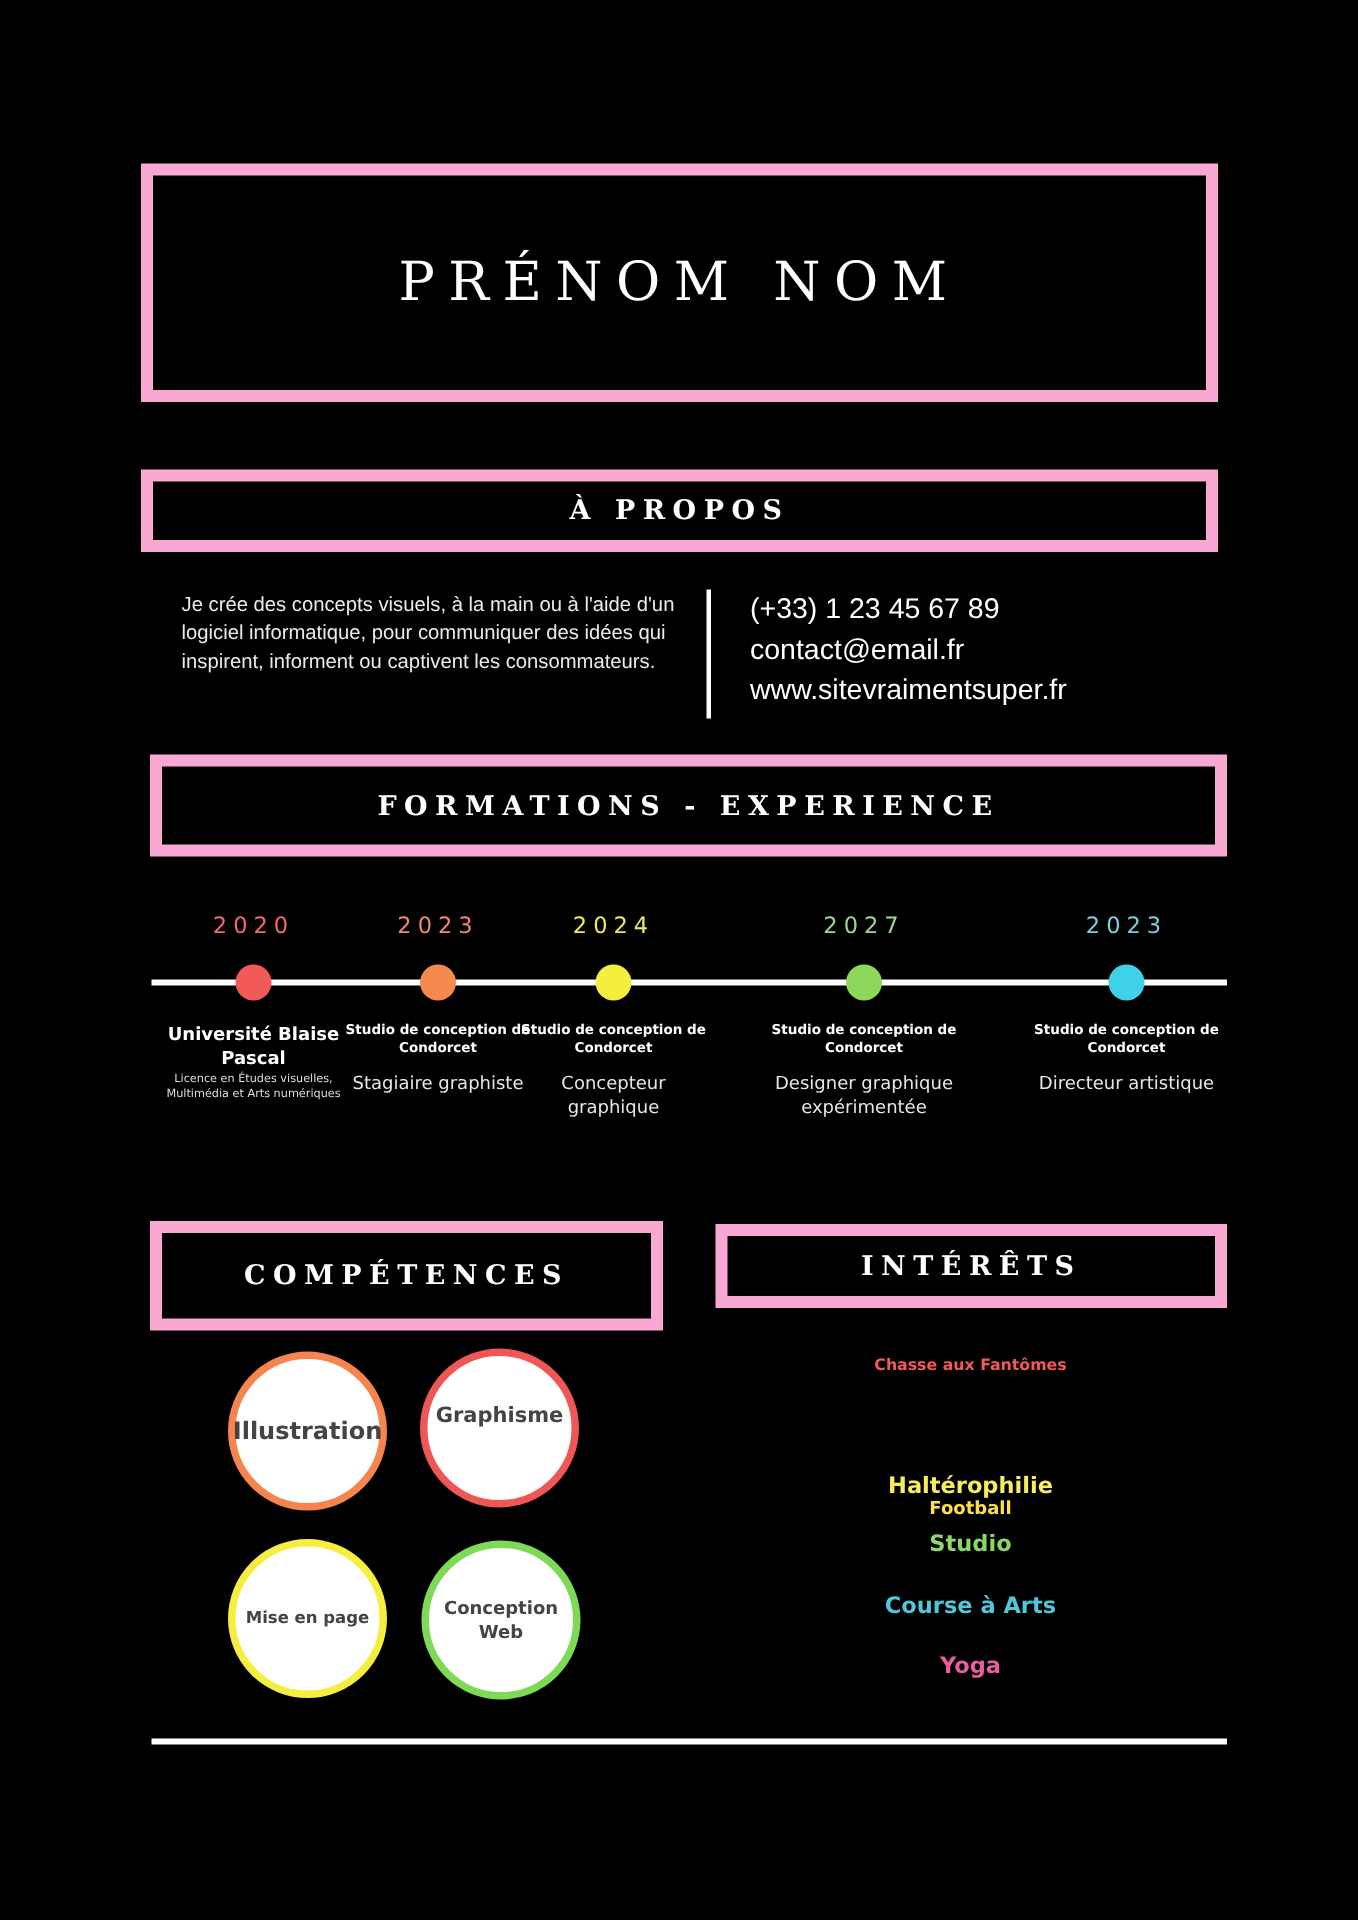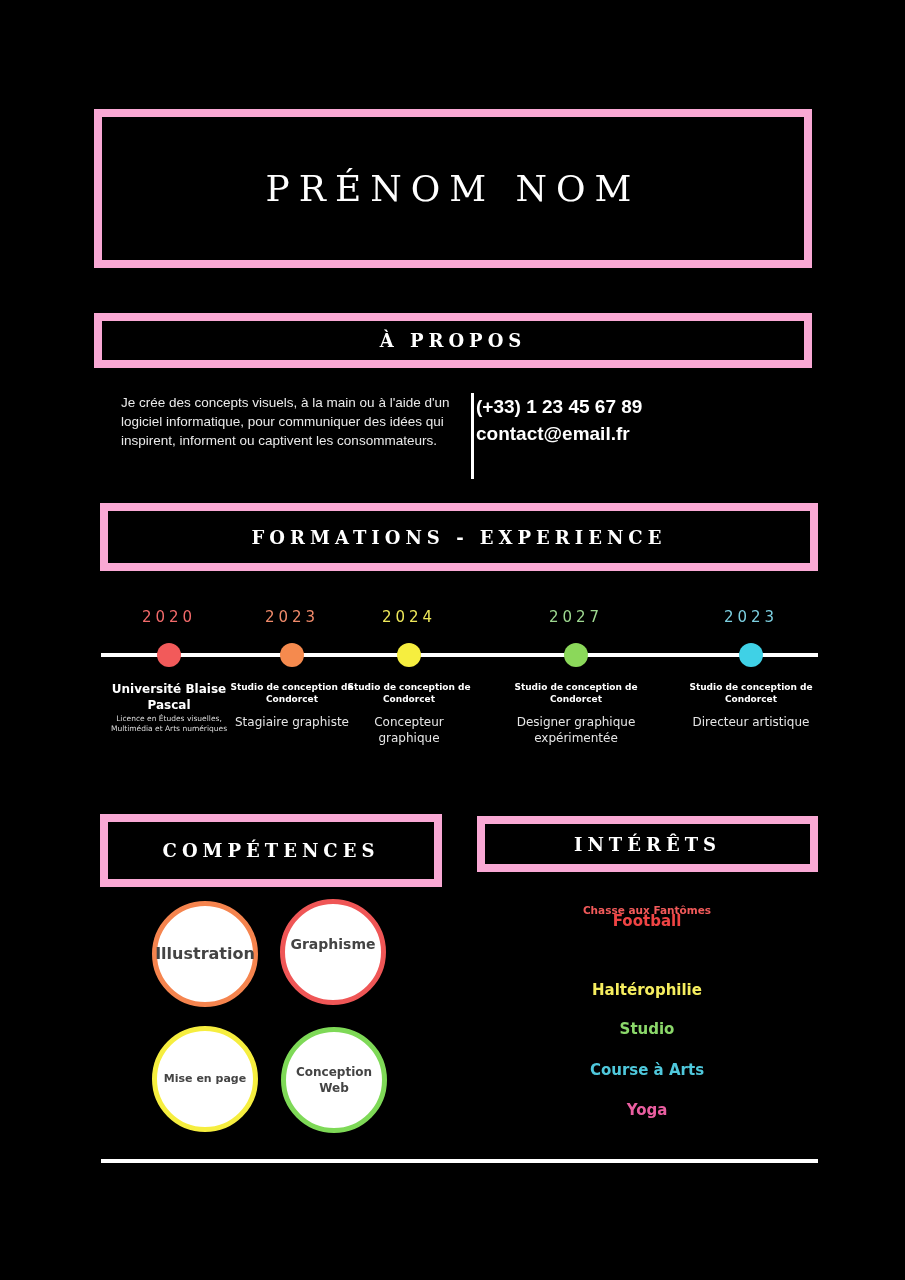--- a/index.html
+++ b/index.html
@@ -13,21 +13,21 @@
     #name-box .box-title { font-size: 36px; letter-spacing: 9px; font-weight: normal; }
 
     #about-box { left: 94px; top: 313px; width: 718px; height: 55px; }
     #form-box { left: 100px; top: 503px; width: 718px; height: 68px; }
     #comp-box { left: 100px; top: 814px; width: 342px; height: 73px; }
     #int-box { left: 477px; top: 816px; width: 341px; height: 56px; }
     .sec-title { font-size: 18px; letter-spacing: 5px; }
 
     #about-text { position: absolute; left: 121px; top: 393px; width: 330px; font-size: 13.5px; line-height: 19px; color: #eaeaea; font-family: "Liberation Sans", sans-serif; }
     #about-divider { position: absolute; left: 471px; top: 393px; width: 3px; height: 86px; background: #fff; }
-    #contact { position: absolute; left: 476px; top: 393px; font-size: 19px; line-height: 27px; color: #fff; font-family: "Liberation Sans", sans-serif; font-weight: bold; }
+    #contact { position: absolute; left: 500px; top: 393px; font-size: 19px; line-height: 27px; color: #fff; font-family: "Liberation Sans", sans-serif; }
 
     #timeline-line { position: absolute; left: 101px; top: 653px; width: 717px; height: 4px; background: #fff; }
     .tl-item { position: absolute; top: 608px; width: 130px; margin-left: -65px; text-align: center; }
     .tl-year { font-size: 15px; letter-spacing: 4px; font-family: "DejaVu Sans", sans-serif; height: 22px; }
     .tl-dot { position: absolute; width: 24px; height: 24px; border-radius: 50%; left: 53px; top: 35px; }
     .tl-body { position: absolute; top: 73px; left: 0; width: 130px; text-align: center; }
     .tl-org { font-size: 9px; font-weight: bold; line-height: 12px; color: #fff; }
     .tl-org-big { font-size: 12px; font-weight: bold; line-height: 16px; color: #fff; }
     .tl-sub { font-size: 7.5px; line-height: 10px; color: #ddd; margin-top: 1px; }
     .tl-role { font-size: 12px; line-height: 16px; color: #e6e6e6; margin-top: 9px; }
@@ -47,20 +47,21 @@
 </div>
 
 <div id="about-box" class="box">
   <h2 class="box-title sec-title">À PROPOS</h2>
 </div>
 <p id="about-text">Je crée des concepts visuels, à la main ou à l'aide d'un logiciel informatique, pour communiquer des idées qui inspirent, informent ou captivent les consommateurs.</p>
 <div id="about-divider"></div>
 <div id="contact">
   <div>(+33) 1 23 45 67 89</div>
   <div>contact@email.fr</div>
+  <div>www.sitevraimentsuper.fr</div>
 </div>
 
 <div id="form-box" class="box">
   <h2 class="box-title sec-title">FORMATIONS - EXPERIENCE</h2>
 </div>
 <div id="timeline-line"></div>
 
 <div class="tl-item" style="left:169px;">
   <div class="tl-year" style="color:#f26a6a;">2020</div>
   <div class="tl-dot" style="background:#f25a5a;"></div>
@@ -121,19 +122,19 @@
 </div>
 <div class="skill" style="left:281px; top:1027px; border-color:#7ed957; padding:0 10px;">
   <span style="font-size:12px;">Conception Web</span>
 </div>
 
 <div id="int-box" class="box">
   <h2 class="box-title sec-title">INTÉRÊTS</h2>
 </div>
 
 <div class="interest" style="top:904px; font-size:10.5px; color:#f25a5a;">Chasse aux Fantômes</div>
-<div class="interest" style="top:912px; font-size:15px; color:#ef4444;">Football</div>
+<div class="interest" style="top:998px; font-size:12px; color:#fde047;">Football</div>
 <div class="interest" style="top:981px; font-size:15px; color:#f6ee5f;">Haltérophilie</div>
 <div class="interest" style="top:1020px; font-size:15px; color:#8bd86a;">Studio</div>
 <div class="interest" style="top:1061px; font-size:15px; color:#4fc8dc;">Course à Arts</div>
 <div class="interest" style="top:1101px; font-size:15px; color:#e95ea0;">Yoga</div>
 
 <div id="footer-line"></div>
 
 </body></html>

